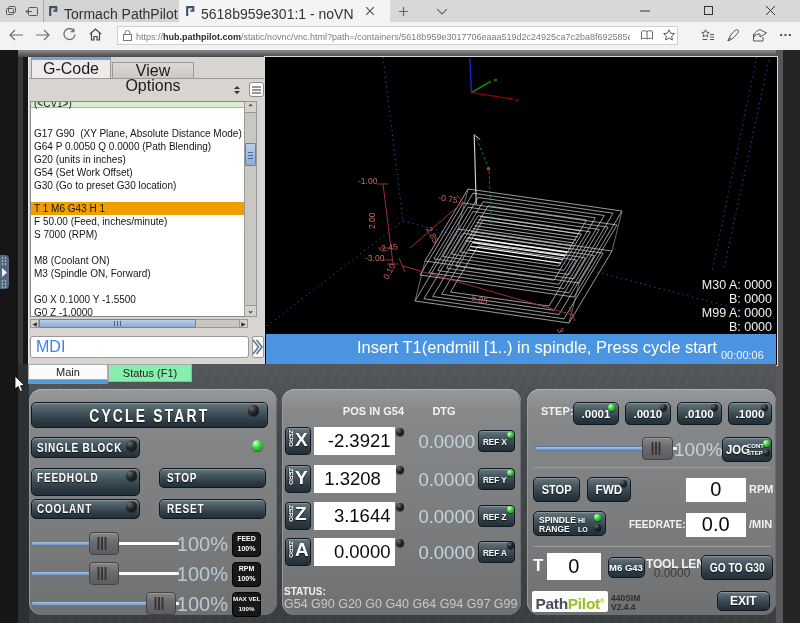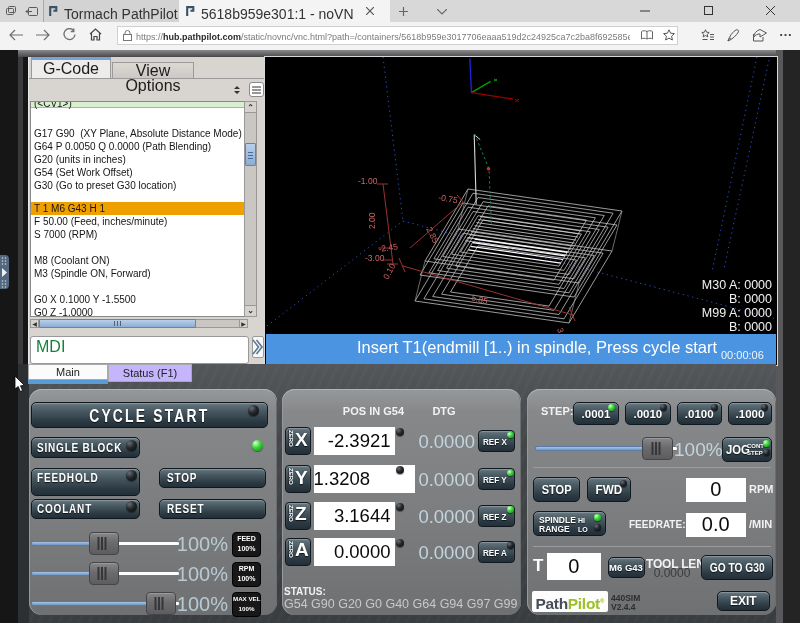--- a/index.html
+++ b/index.html
@@ -170,21 +170,21 @@
   <div class="a sarr" style="left:244px;top:255px;width:13px;height:12px;font-size:8px;font-weight:bold;line-height:9px">⌄</div>
   <div class="a sthumb" style="left:245px;top:93px;width:11px;height:23px"></div>
       <div class="a" style="left:248px;top:102px;width:5px;height:1px;background:#4a6a96;box-shadow:0 3px 0 #4a6a96,0 6px 0 #4a6a96"></div>
 
   <div class="a sbar" style="left:30px;top:269px;width:218px;height:9px"></div>
   <div class="a sarr" style="left:30px;top:269px;width:9px;height:9px;line-height:8px;font-size:6px">◀</div>
   <div class="a sarr" style="left:239px;top:269px;width:9px;height:9px;line-height:8px;font-size:6px">▶</div>
   <div class="a sthumb" style="left:39px;top:269px;width:157px;height:9px"></div>
   <div class="a" style="left:114px;top:271px;width:1px;height:5px;background:#55606e;box-shadow:3px 0 0 #55606e,6px 0 0 #55606e"></div>
 
-  <div class="a" style="left:30px;top:286px;width:219px;height:28px;background:#fff;border:1px solid #999;border-radius:3px;box-sizing:border-box;font-size:16px;color:#15803d;line-height:20px;padding-left:5px">MDI</div>
+  <div class="a" style="left:30px;top:286px;width:219px;height:22px;background:#fff;border:1px solid #999;border-radius:3px;box-sizing:border-box;font-size:16px;color:#3b82f6;line-height:20px;padding-left:5px">MDI</div>
   <div class="a" style="left:252px;top:286px;width:12px;height:22px;background:#f8f8f8;border:1px solid #999;border-radius:2px;box-sizing:border-box"></div>
   <svg class="a" style="left:252px;top:288px" width="12" height="18" viewBox="0 0 12 18" stroke="#5a7894" stroke-width="1.6" fill="none">
         <path d="M1 2 L6.5 9 L1 16 M4.5 2 L10 9 L4.5 16"></path>
       </svg>
 
   <div class="a" style="left:264px;top:6px;width:514px;height:310px;border:1.5px solid #d8d8d8;box-sizing:border-box;background:#000"></div>
   <svg class="a" style="left:266px;top:7px" width="510" height="277" viewBox="0 0 510 277">
         <g stroke="#2a4ec2" stroke-width="1" stroke-dasharray="1.3,3.6" fill="none">
           <line x1="117" y1="0" x2="137" y2="164"></line>
           <line x1="1" y1="269" x2="137" y2="164"></line>
@@ -274,21 +274,21 @@
 
   <div class="a" style="left:266px;top:284px;width:510px;height:30px;background:#4a94e2"></div>
   <div class="a" style="left:282px;top:288px;width:510px;text-align:center;font-size:16.5px;color:#fff">Insert T1(endmill [1..) in spindle, Press cycle start</div>
   <div class="a" style="left:721px;top:299px;font-size:11px;color:#f0f4f8">00:00:06</div>
 
   <div class="a" style="left:29px;top:314px;width:747px;height:259px;background:linear-gradient(180deg,#55585b 0%,#45484b 30%,#3b3e41 100%)"></div>
       <div class="a" style="left:29px;top:314px;width:747px;height:259px;background:repeating-linear-gradient(115deg,rgba(255,255,255,0.016) 0 2px,rgba(0,0,0,0.014) 4px 9px)"></div>
   <div class="a" style="left:18px;top:314px;width:11px;height:259px;background:#2d3032"></div>
   <div class="a" style="left:28px;top:314px;width:80px;height:16px;background:#fbfbfb;border:1px solid #aaa;box-sizing:border-box;font-size:11px;color:#222;text-align:center;line-height:15px">Main</div>
   <div class="a" style="left:28px;top:330px;width:80px;height:4px;background:#5b9bd5"></div>
-  <div class="a" style="left:108px;top:314px;width:84px;height:18px;background:#c4b5fd;border:1px solid #aaa;box-sizing:border-box;font-size:11px;color:#222;text-align:center;line-height:16px">Status (F1)</div>
+  <div class="a" style="left:108px;top:314px;width:84px;height:18px;background:#86efac;border:1px solid #aaa;box-sizing:border-box;font-size:11px;color:#222;text-align:center;line-height:16px">Status (F1)</div>
 
   <div class="a panel" style="left:29px;top:339px;width:248px;height:226px"></div>
   <div class="a panel" style="left:282px;top:339px;width:239px;height:226px"></div>
   <div class="a panel" style="left:527px;top:339px;width:249px;height:226px"></div>
 
   <div class="a btn" style="left:31px;top:352px;width:237px;height:26px;font-size:19px;text-align:center;line-height:25px"><span style="display:inline-block;white-space:nowrap;transform:scale(0.73,1);letter-spacing:3px">CYCLE START</span></div>
   <div class="a led" style="left:248px;top:355px"></div>
   <div class="a btn" style="left:31px;top:387px;width:109px;height:21px;font-size:12.5px;line-height:20px;padding-left:5px"><span style="display:inline-block;white-space:nowrap;transform:scale(0.8,1);transform-origin:0 50%;letter-spacing:1px">SINGLE BLOCK</span></div>
   <div class="a led" style="left:126px;top:390px"></div>
   <div class="a ledg" style="left:252px;top:390px"></div>
@@ -325,21 +325,21 @@
       </div>
       <div class="a wbox" style="left:313.5px;top:377.0px;width:81px;height:28px;font-size:18.5px;text-align:right;line-height:28px;padding-right:4px">-2.3921</div>
       <div class="a led" style="left:396px;top:378.0px;width:8px;height:8px"></div>
       <div class="a" style="left:405px;top:381.0px;width:70px;text-align:right;font-size:18.5px;color:#c2d4de">0.0000</div>
       <div class="a btn" style="left:478px;top:380.0px;width:37px;height:22px;font-size:9.5px;line-height:21px;padding-left:4px;border-radius:4px"><span style="display:inline-block;white-space:nowrap;transform:scale(0.85,1);transform-origin:0 50%">REF X</span></div>
       <div class="a ledg" style="left:507px;top:381.5px;width:6.5px;height:6.5px"></div>
       <div class="a btn" style="left:285px;top:415.0px;width:26px;height:28px;border-radius:4px">
         <span style="position:absolute;left:0.5px;top:2px;font-size:6px;writing-mode:vertical-rl;line-height:7px">ZERO</span>
         <span style="position:absolute;left:9px;top:0.5px;font-size:19px">Y</span>
       </div>
-      <div class="a wbox" style="left:313.5px;top:415.0px;width:101px;height:28px;font-size:18.5px;text-align:left;line-height:28px;padding-right:4px">1.3208</div>
+      <div class="a wbox" style="left:313.5px;top:415.0px;width:82px;height:28px;font-size:18.5px;text-align:center;line-height:28px;padding-right:4px">1.3208</div>
       <div class="a led" style="left:396px;top:416.0px;width:8px;height:8px"></div>
       <div class="a" style="left:405px;top:419.0px;width:70px;text-align:right;font-size:18.5px;color:#c2d4de">0.0000</div>
       <div class="a btn" style="left:478px;top:418.0px;width:37px;height:22px;font-size:9.5px;line-height:21px;padding-left:4px;border-radius:4px"><span style="display:inline-block;white-space:nowrap;transform:scale(0.85,1);transform-origin:0 50%">REF Y</span></div>
       <div class="a ledg" style="left:507px;top:419.5px;width:6.5px;height:6.5px"></div>
       <div class="a btn" style="left:285px;top:451.5px;width:26px;height:28px;border-radius:4px">
         <span style="position:absolute;left:0.5px;top:2px;font-size:6px;writing-mode:vertical-rl;line-height:7px">ZERO</span>
         <span style="position:absolute;left:9px;top:0.5px;font-size:19px">Z</span>
       </div>
       <div class="a wbox" style="left:313.5px;top:451.5px;width:81px;height:28px;font-size:18.5px;text-align:right;line-height:28px;padding-right:4px">3.1644</div>
       <div class="a led" style="left:396px;top:452.5px;width:8px;height:8px"></div>

